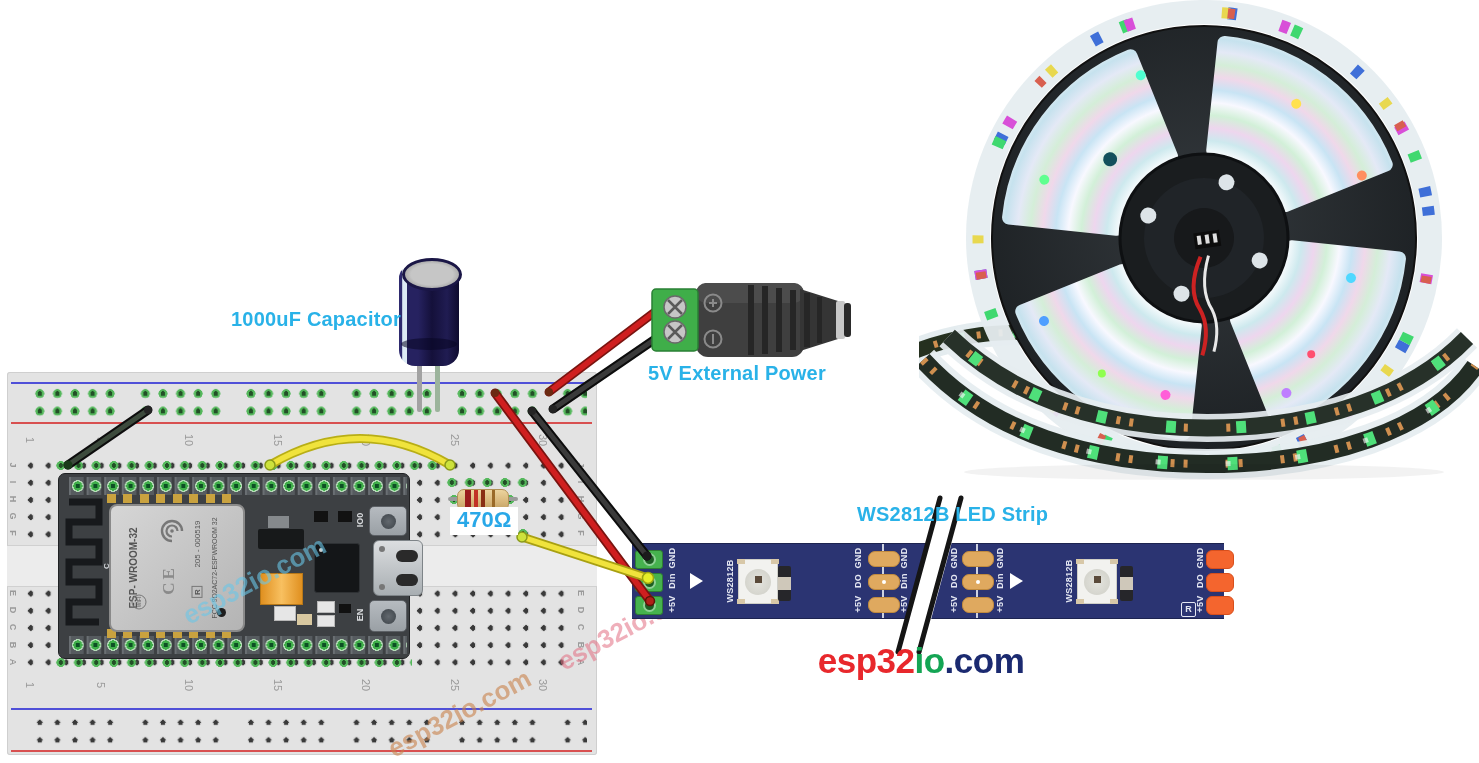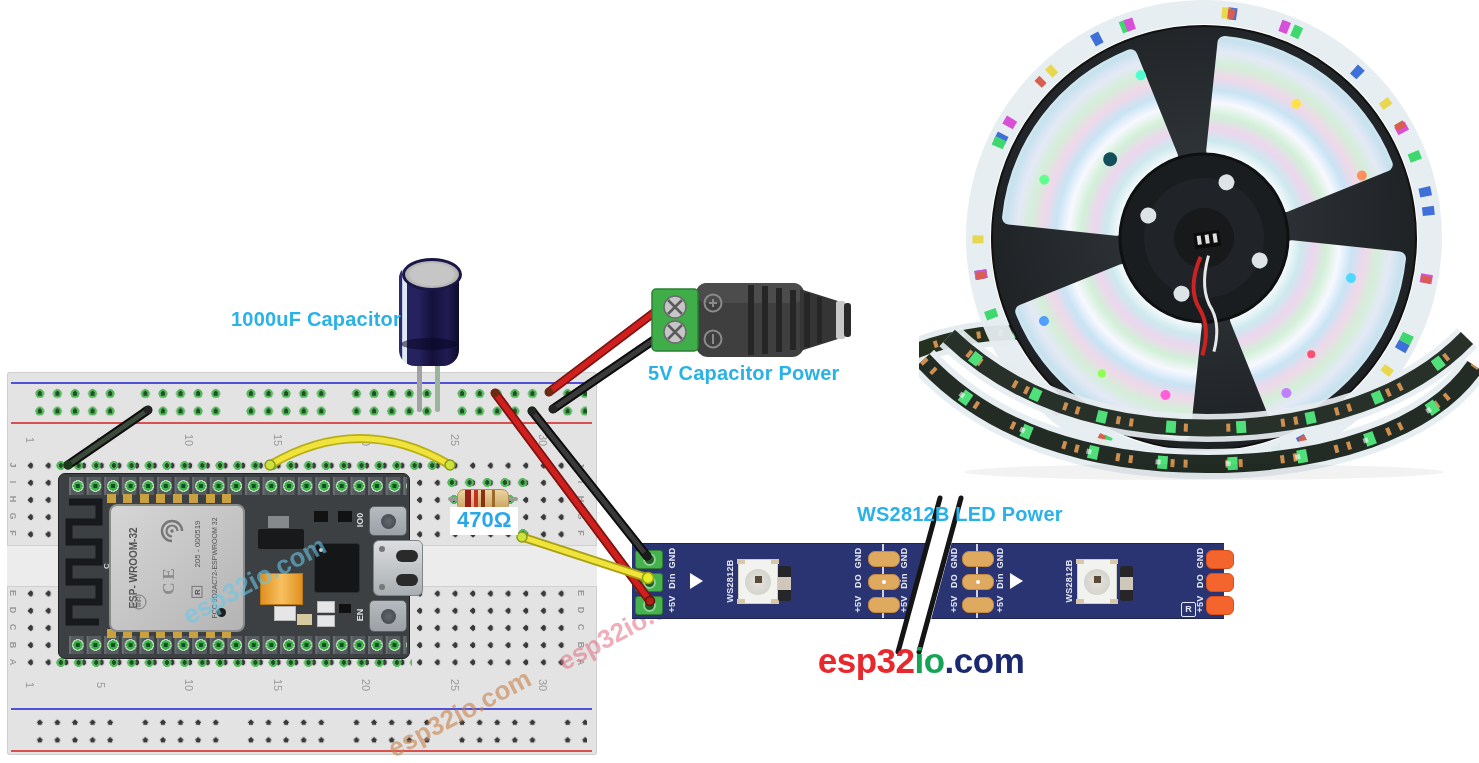--- a/index.html
+++ b/index.html
@@ -457,21 +457,21 @@
       <path d="M4,360 C70,432 170,464 288,464 C408,464 512,430 556,366" fill="none" stroke="#e6edf0" stroke-width="30" opacity=".95"></path>
       <path d="M4,360 C70,432 170,464 288,464 C408,464 512,430 556,366" fill="none" stroke="#222c24" stroke-width="18"></path>
       <path d="M4,360 C70,432 170,464 288,464 C408,464 512,430 556,366" fill="none" stroke="#cf8f4f" stroke-width="8" stroke-dasharray="4 9 4 38"></path>
       <path d="M4,360 C70,432 170,464 288,464 C408,464 512,430 556,366" fill="none" stroke="#4fe07a" stroke-width="13" stroke-dasharray="10 60" stroke-dashoffset="18"></path>
       <path d="M4,360 C70,432 170,464 288,464 C408,464 512,430 556,366" fill="none" stroke="#ffffff" stroke-width="5" stroke-dasharray="5 65" stroke-dashoffset="20" opacity=".6"></path>
     </g>
     <ellipse cx="285" cy="472" rx="240" ry="8" fill="#000" opacity=".05"></ellipse>
   </svg>
 
   <div class="cyan-label" style="left:231px;top:308px;width:166px;text-align:right;">1000uF Capacitor</div>
-  <div class="cyan-label" style="left:648px;top:362px;">5V Capacitor Power</div>
-  <div class="cyan-label" style="left:857px;top:503px;">WS2812B LED Power</div>
+  <div class="cyan-label" style="left:648px;top:362px;">5V External Power</div>
+  <div class="cyan-label" style="left:857px;top:503px;">WS2812B LED Strip</div>
   <div class="ohm-label" style="left:450px;top:507px;">470Ω</div>
 
   <div class="logo">
     <span style="color:#e8282c;">esp32</span><span style="color:#14a554;">io</span><span style="color:#1b2a70;">.com</span>
   </div>
 
 </div>
 
 </body></html>

